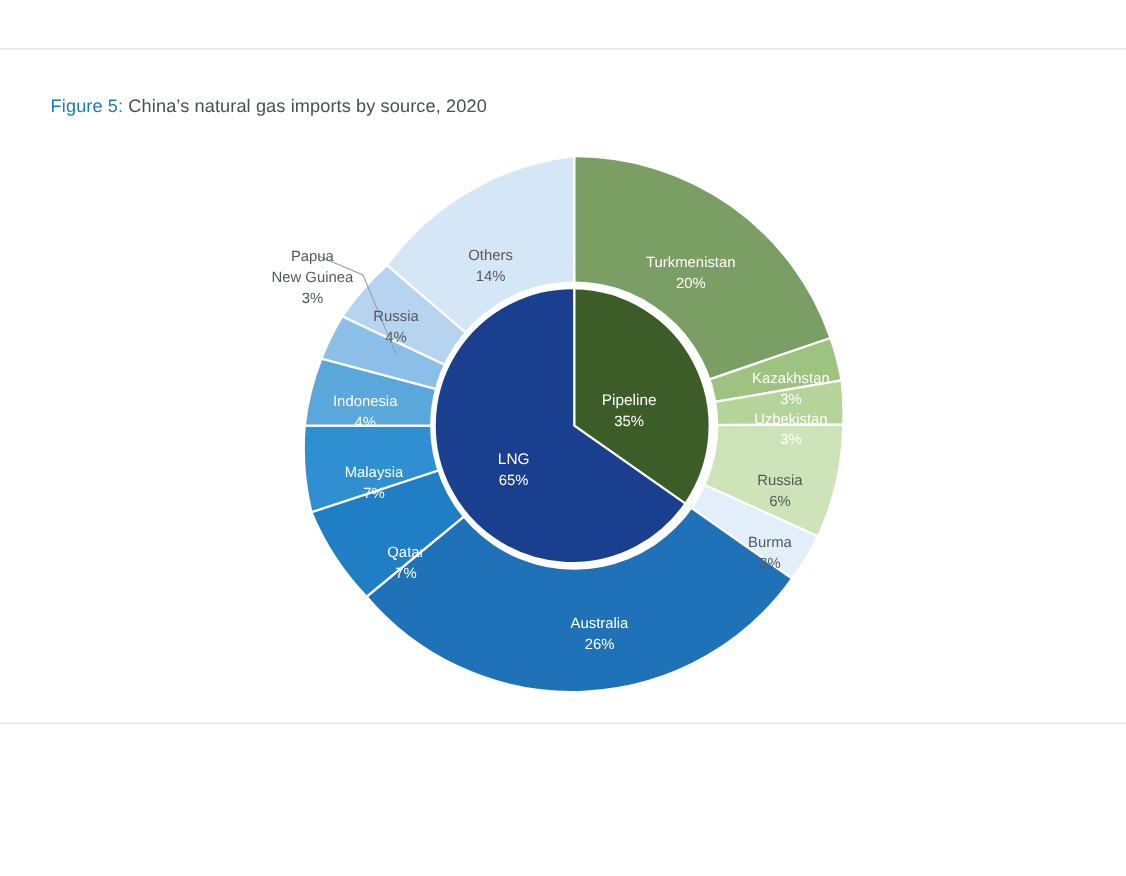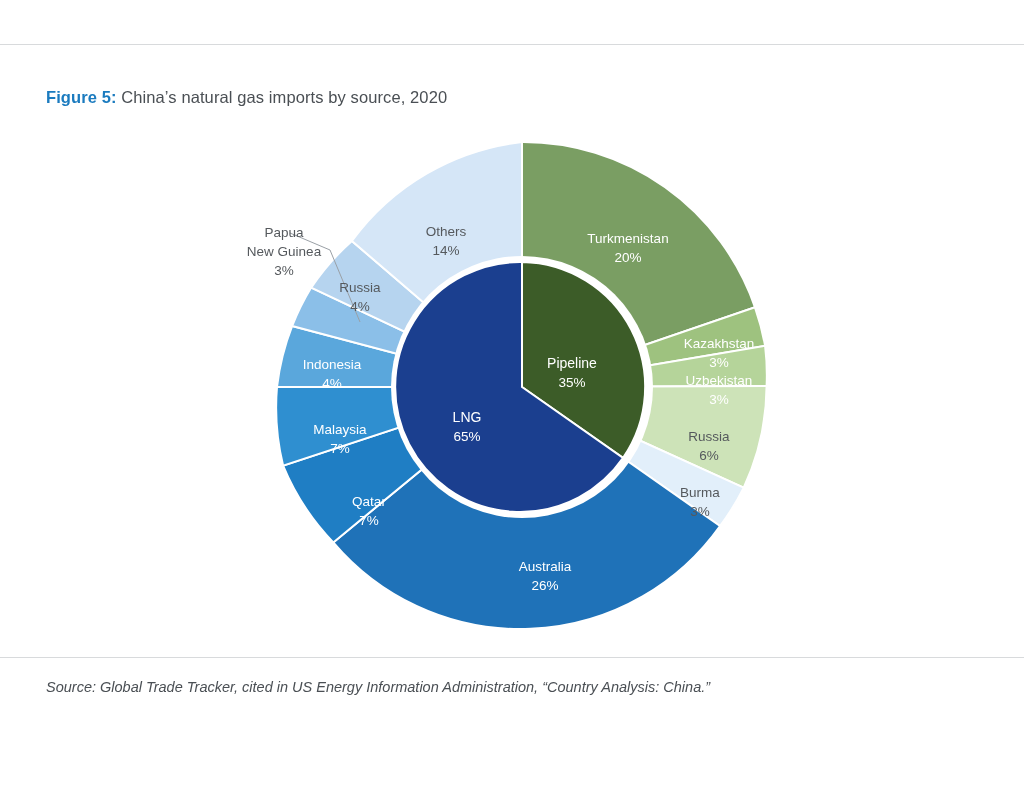--- a/index.html
+++ b/index.html
@@ -33,21 +33,21 @@
     position: absolute;
     left: 46px;
     top: 88px;
     font-size: 16.5px;
     color: #4a4f54;
     letter-spacing: 0.1px;
     white-space: nowrap;
   }
   .fig-title .fig-label {
     color: #1b7bbf;
-    font-weight: bold;
+    font-weight: normal;
   }
   .source {
     position: absolute;
     left: 46px;
     top: 679px;
     font-size: 14.5px;
     font-style: italic;
     color: #4a4f54;
     white-space: nowrap;
   }
@@ -181,15 +181,14 @@
         <text class="lbl-inner-name lbl-white" x="350" y="236" text-anchor="middle">Pipeline</text>
         <text class="lbl-pct lbl-white" x="350" y="255" text-anchor="middle">35%</text>
 
         <text class="lbl-inner-name lbl-white" x="245" y="290" text-anchor="middle">LNG</text>
         <text class="lbl-pct lbl-white" x="245" y="309" text-anchor="middle">65%</text>
       </g>
 
     </svg>
   </div>
 
-  <div class="source">Source: Global Trade Tracker, cited in US Energy Information Administration, “Country Analysis: China.”</div>
 
 </div>
 
 </body></html>

